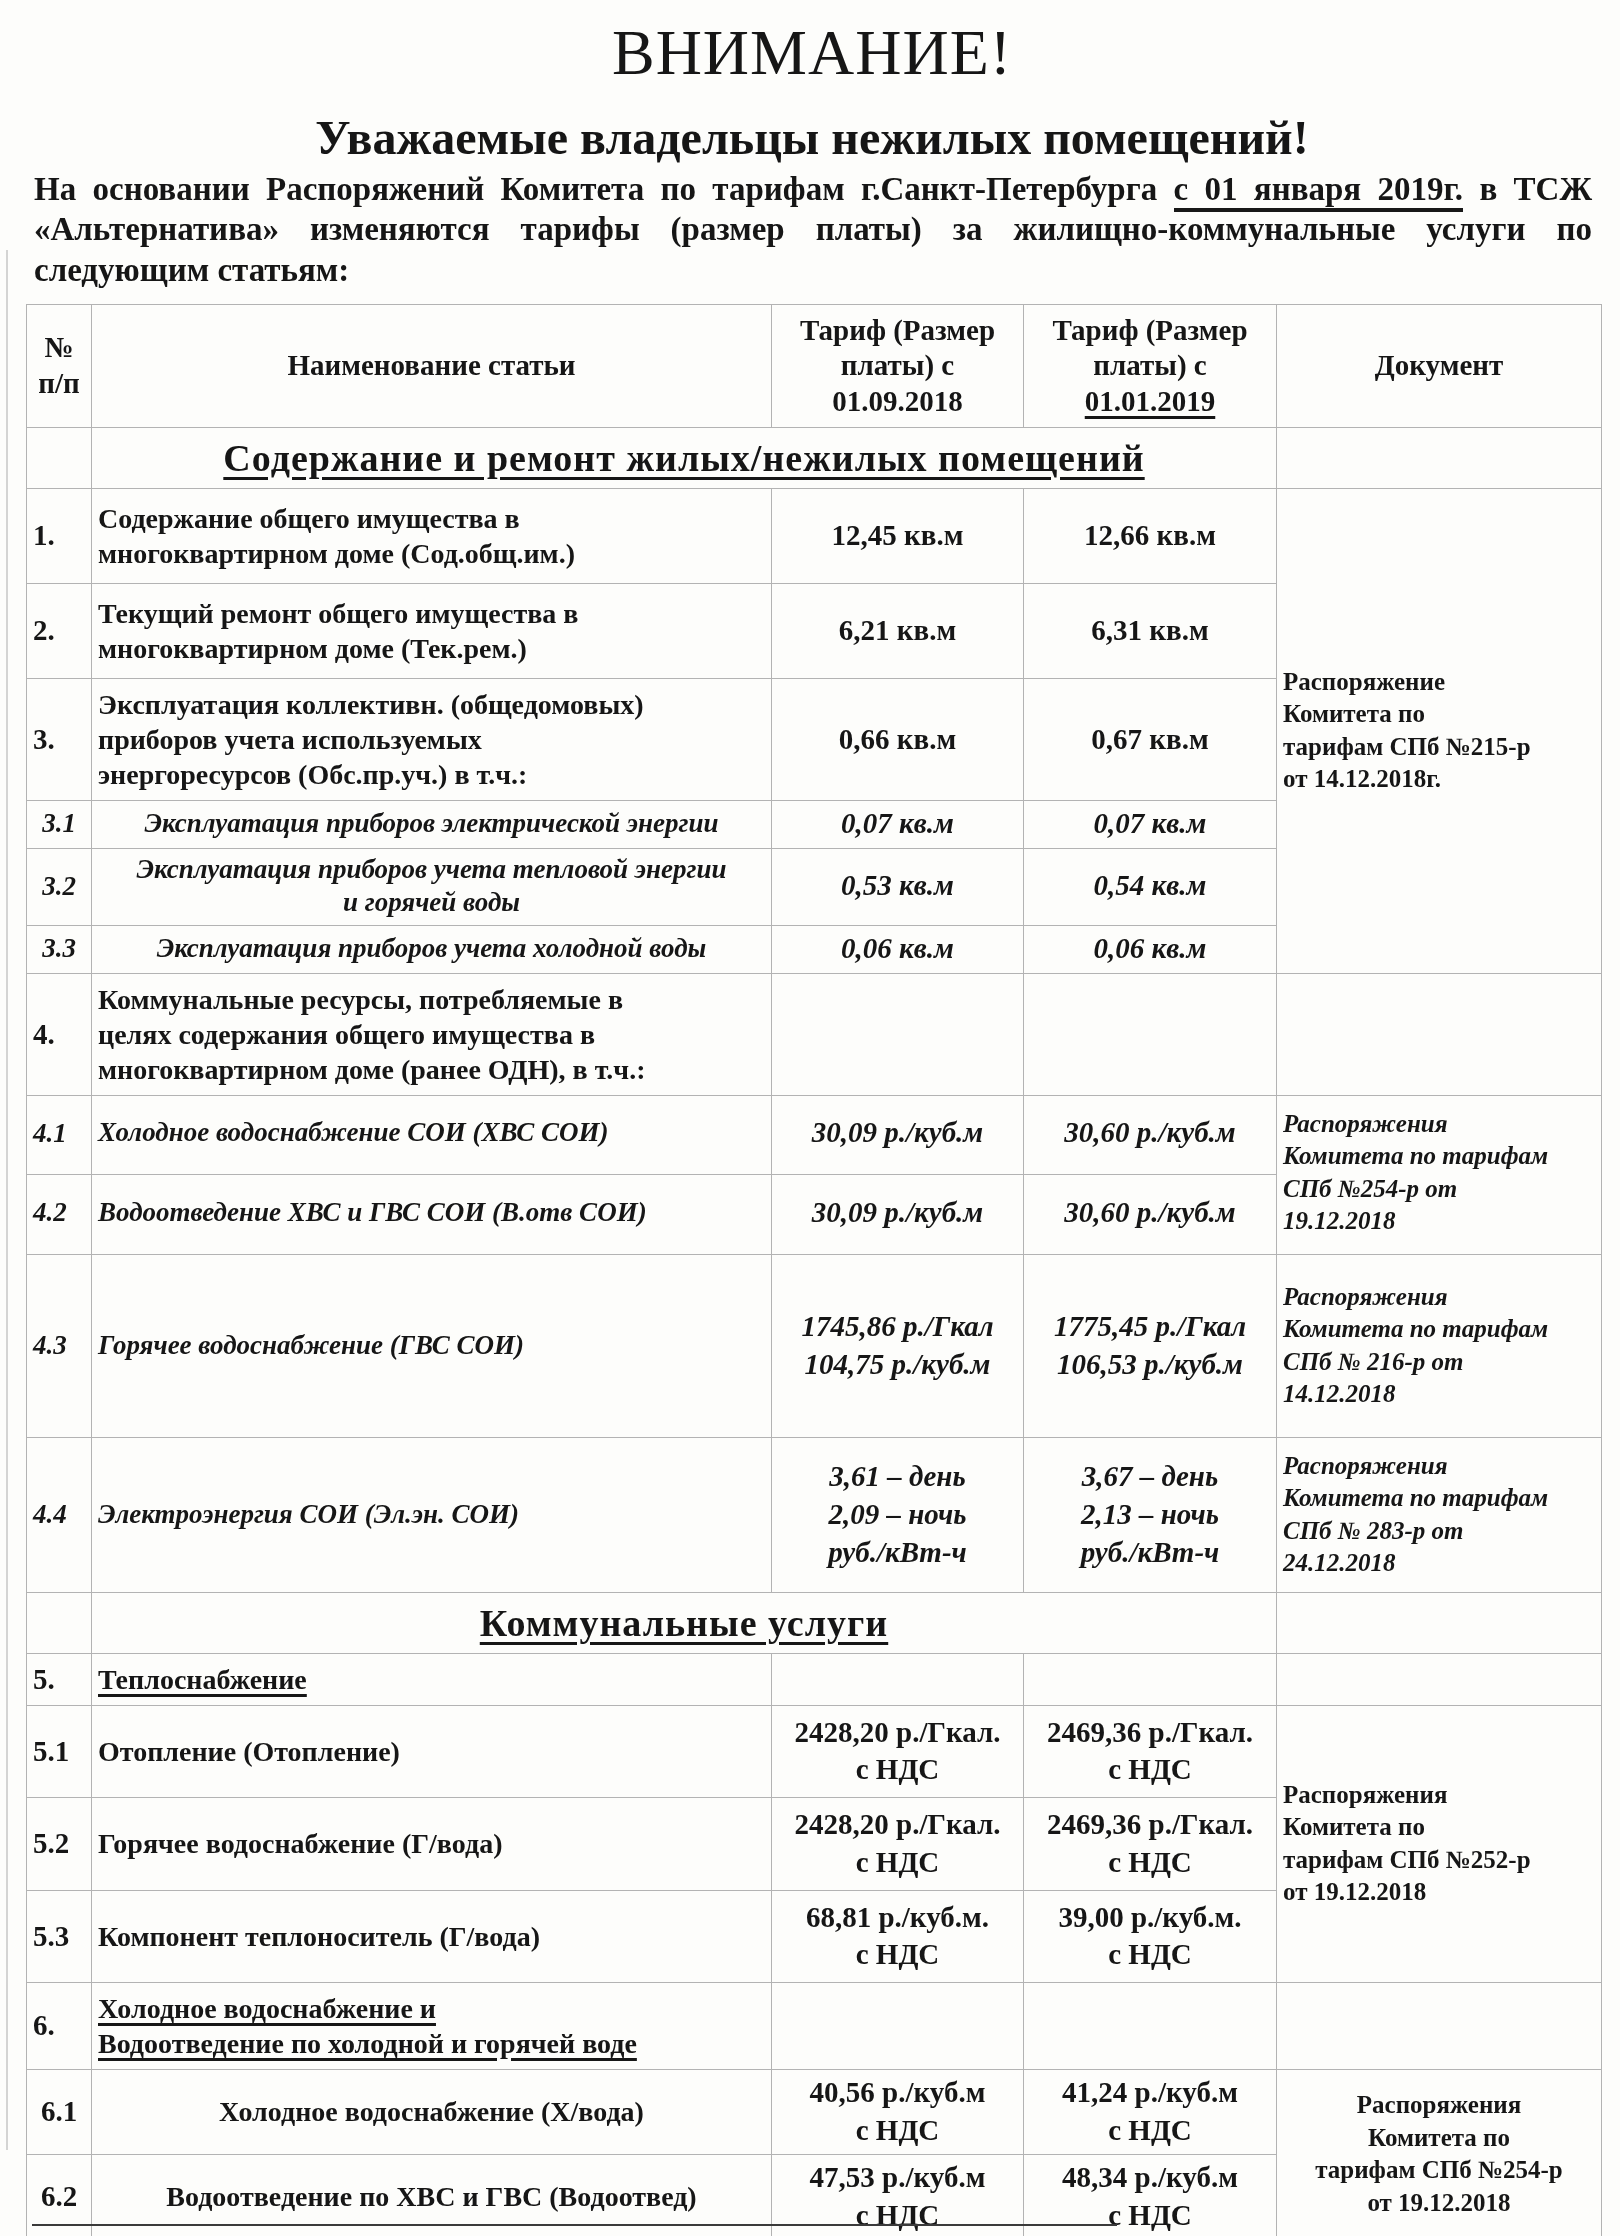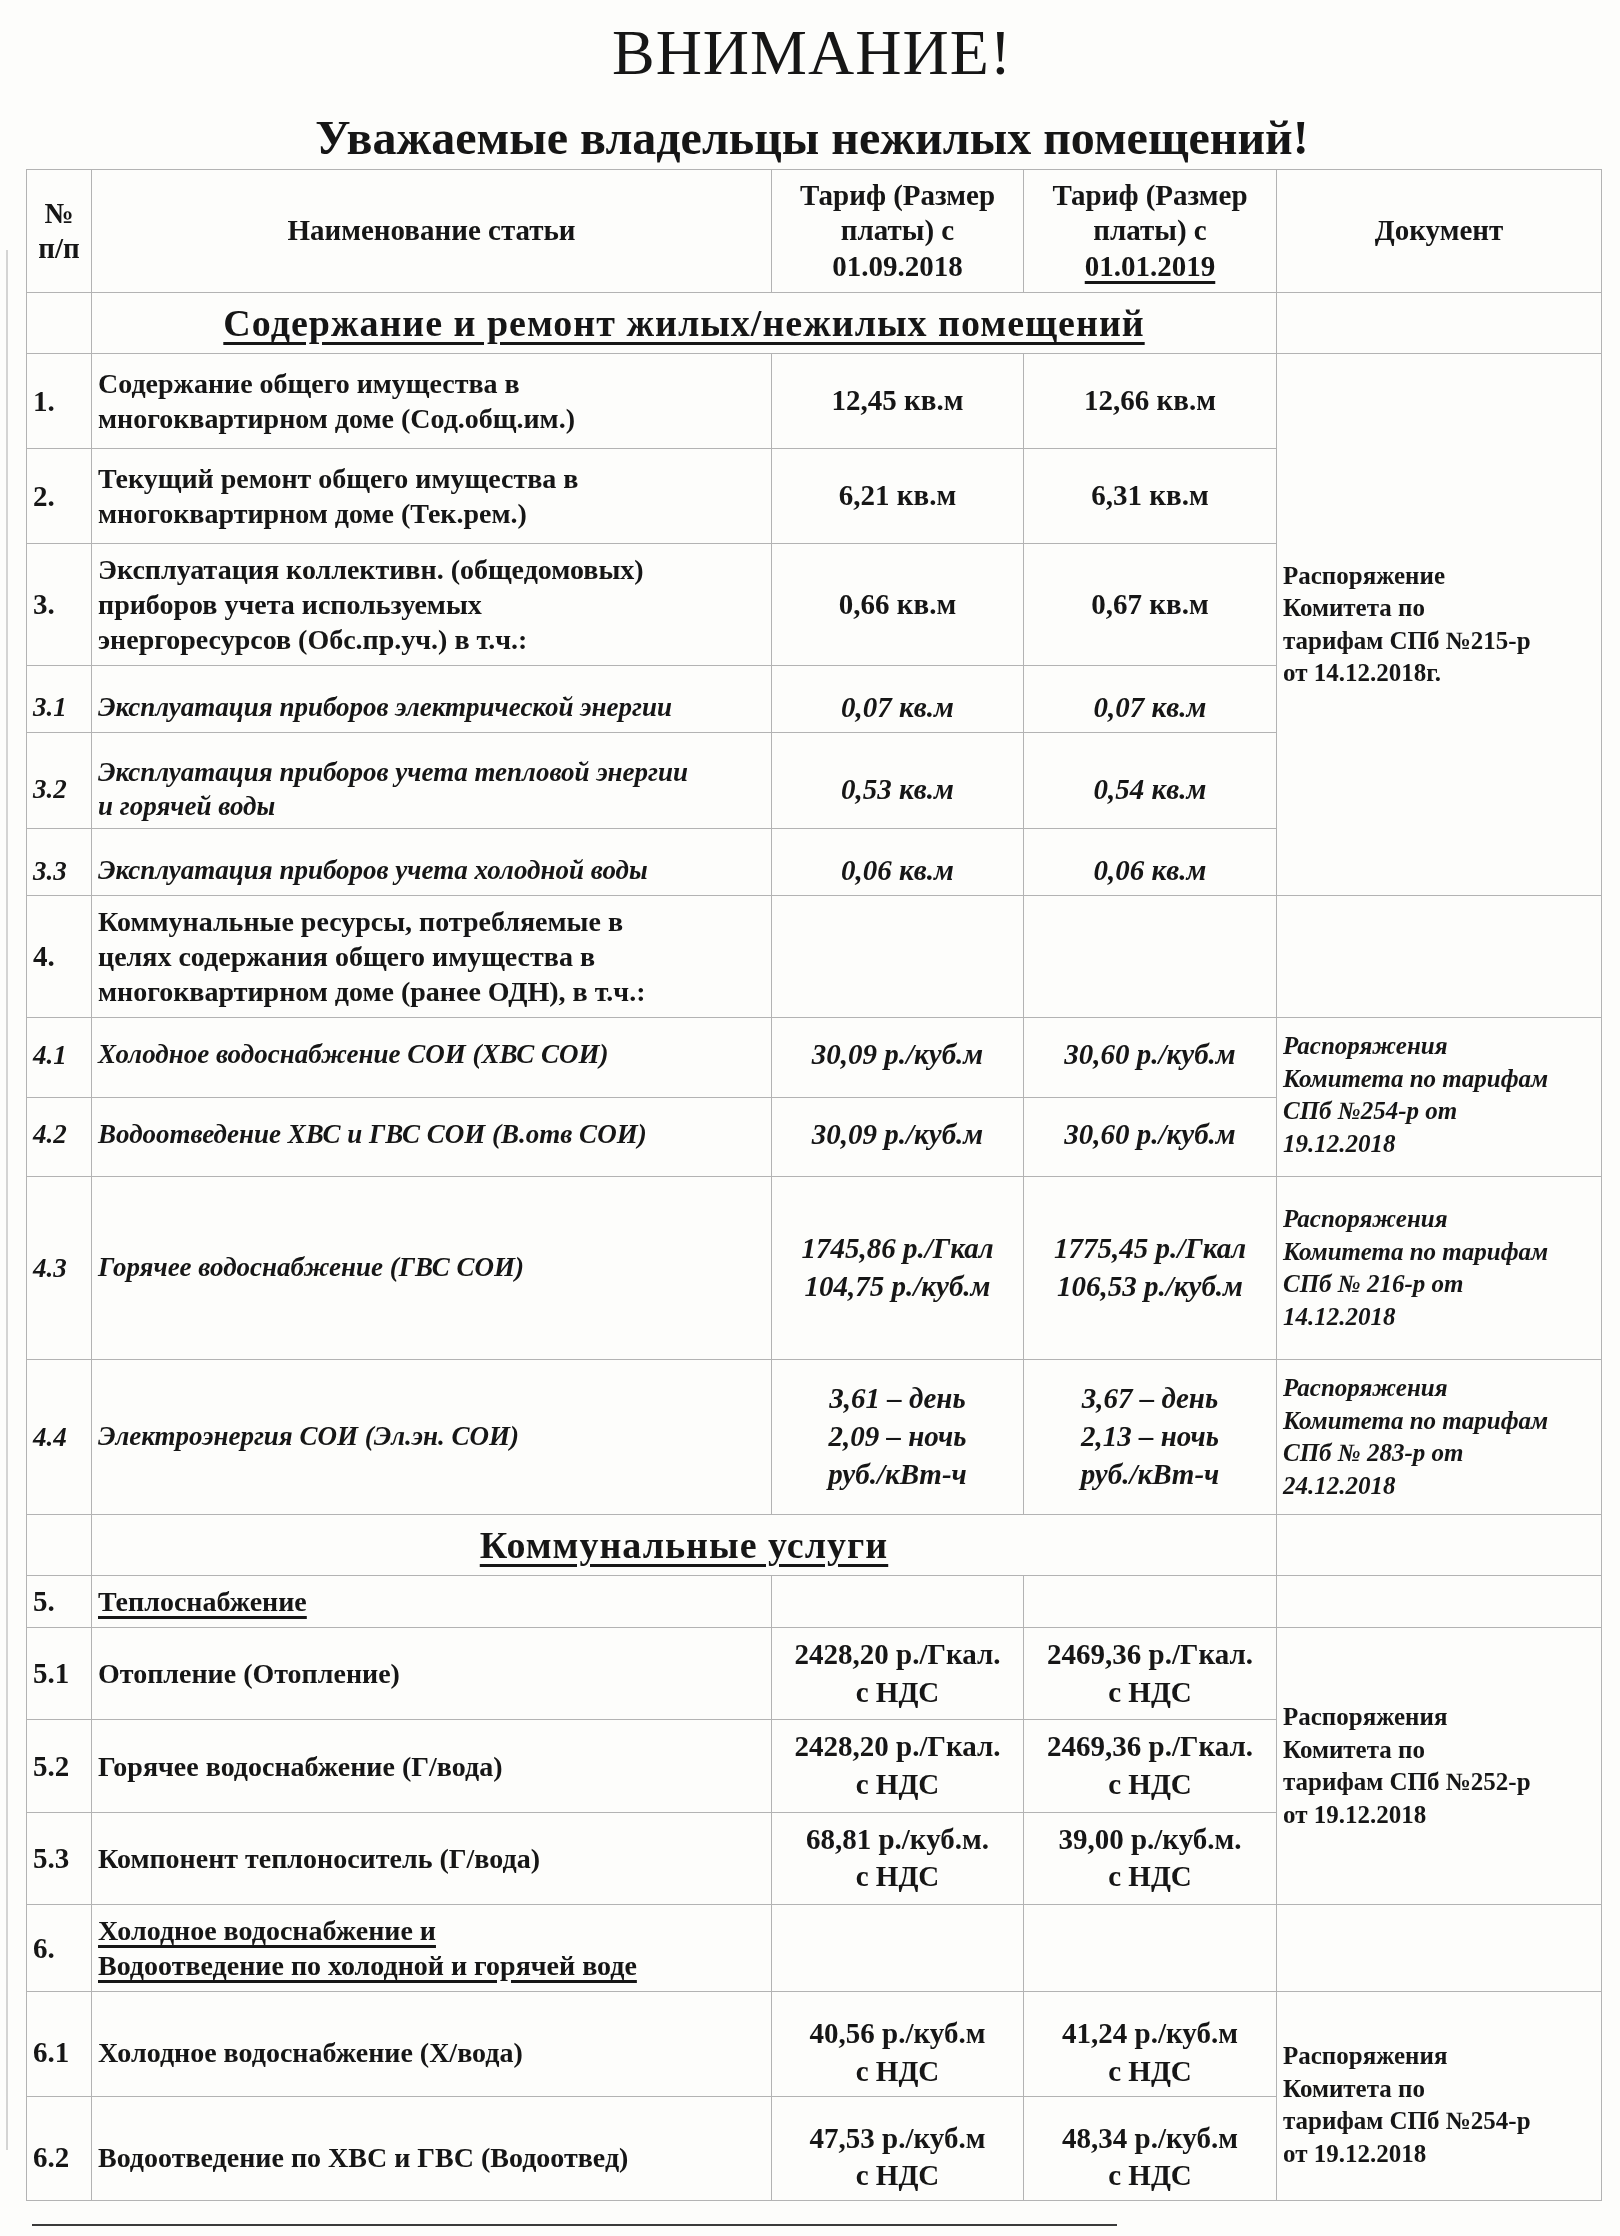--- a/index.html
+++ b/index.html
@@ -46,41 +46,44 @@
     font-size:38px;font-weight:bold;letter-spacing:1px;
     text-decoration:underline;text-decoration-thickness:3px;text-underline-offset:6px;
   }
   .uline{
     text-decoration:underline;text-decoration-thickness:3px;text-underline-offset:5px;
     font-size:28px;
   }
   tr.pad-lg td{padding-top:12px;padding-bottom:16px;}
   tr.pad-xl td{padding-top:26px;padding-bottom:26px;}
   tr.pad-md td{padding-top:12px;padding-bottom:12px;}
-  tr.pad-sm td{padding-top:23px;padding-bottom:5px;}
+  tr.pad-sm td{padding-top:4px;padding-bottom:5px;text-align:center;}
   .scan-line-left{
     position:absolute;left:6px;top:250px;width:2px;height:1900px;
     background:#c9c9c9;opacity:.8;
   }
   .scan-line-bottom{
     position:absolute;left:32px;top:2224px;width:1085px;height:2px;
     background:#3a3a3a;
   }
 </style>
 </head>
 <body>
 
 <div class="scan-line-left"></div>
 <div class="scan-line-bottom"></div>
 
 <div class="page">
 
   <div class="title">ВНИМАНИЕ!</div>
   <div class="subtitle">Уважаемые владельцы нежилых помещений!</div>
 
+  <p class="intro"><span>На основании Распоряжений Комитета по тарифам г.Санкт-Петербурга</span>
+<span class="intro-u">с 01 января 2019г.</span>
+<span>в ТСЖ «Альтернатива» изменяются тарифы (размер платы) за жилищно-коммунальные услуги по следующим статьям:</span></p>
 
   <table class="t">
     <colgroup>
       <col style="width:65px">
         <col style="width:680px">
         <col style="width:252px">
         <col style="width:253px">
         <col style="width:325px">
     </colgroup>
 

